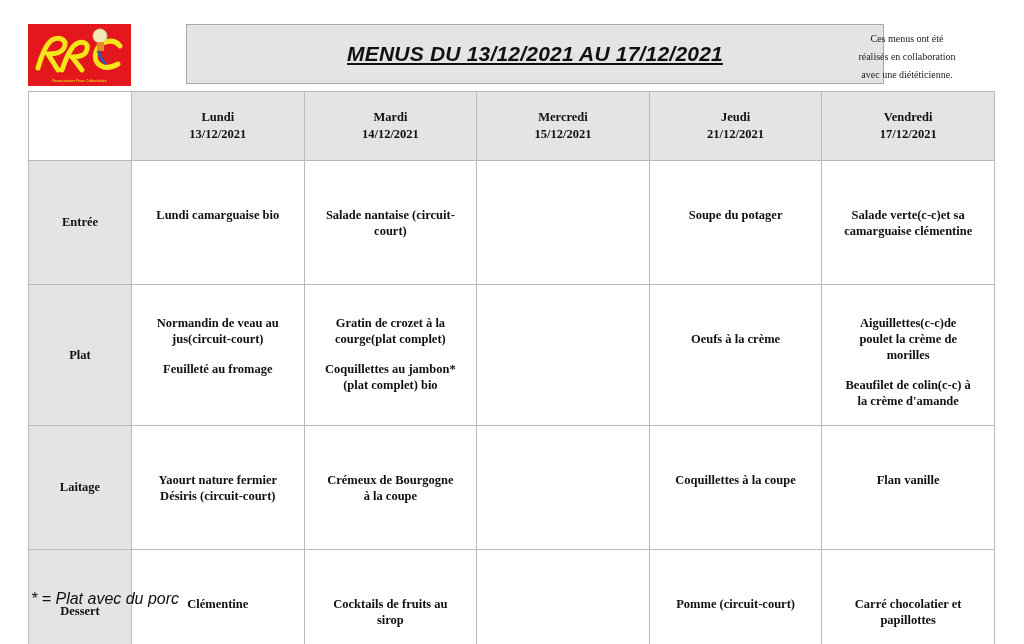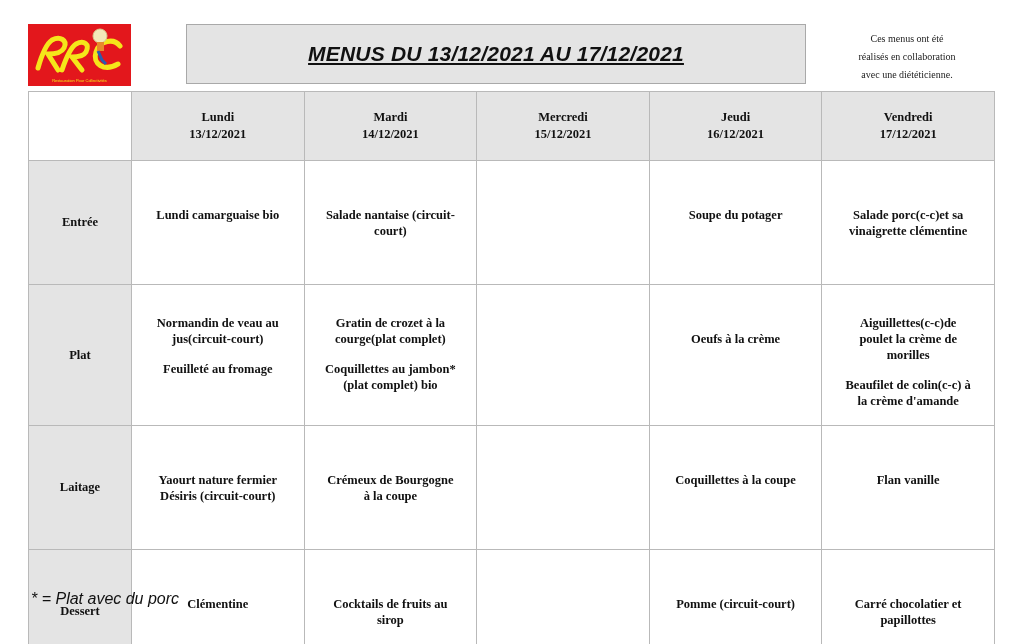--- a/index.html
+++ b/index.html
@@ -1,21 +1,21 @@
 <!DOCTYPE html>
 <html><head>
   <meta charset="utf-8">
   <style>
     html, body { margin: 0; padding: 0; background: #ffffff; }
     body { width: 1024px; height: 644px; position: relative; overflow: hidden; font-family: "Liberation Serif", serif; color: #111; }
 
     .logo { position: absolute; left: 28px; top: 24px; width: 103px; height: 62px; background: #e3171c; overflow: hidden; }
     .logo svg { display: block; }
 
-    .title-box { position: absolute; left: 186px; top: 24px; width: 620px; height: 60px; background: #e4e4e4; border: 1px solid #a9a9a9; box-sizing: border-box; display: flex; align-items: center; justify-content: center; }
+    .title-box { position: absolute; left: 186px; top: 24px; width: 698px; height: 60px; background: #e4e4e4; border: 1px solid #a9a9a9; box-sizing: border-box; display: flex; align-items: center; justify-content: center; }
     .title-text { font-family: "Liberation Sans", sans-serif; font-weight: bold; font-style: italic; text-decoration: underline; font-size: 21px; color: #111; letter-spacing: 0.2px; }
 
     .note { position: absolute; left: 840px; top: 30px; width: 134px; text-align: center; font-family: "Liberation Serif", serif; font-size: 10px; line-height: 18px; color: #222; }
 
     table.menu { position: absolute; left: 28px; top: 91px; border-collapse: collapse; table-layout: fixed; width: 966px; }
     table.menu td, table.menu th { border: 1px solid #b9b9b9; padding: 16px; text-align: center; font-family: "Liberation Serif", serif; font-weight: bold; font-size: 12.5px; color: #111; }
     table.menu col.c-label { width: 103px; }
     table.menu col.c-day { width: 172.6px; }
 
     .hdr-row th { height: 36px; background: #e4e4e4; line-height: 17px; font-size: 12.5px; vertical-align: middle; }
@@ -81,21 +81,21 @@
     <th>
           <span class="day-name">Mardi</span>
           <span class="day-date">14/12/2021</span>
         </th>
     <th>
           <span class="day-name">Mercredi</span>
           <span class="day-date">15/12/2021</span>
         </th>
     <th>
           <span class="day-name">Jeudi</span>
-          <span class="day-date">16/12/2021</span>
+          <span class="day-date">21/12/2021</span>
         </th>
     <th>
           <span class="day-name">Vendredi</span>
           <span class="day-date">17/12/2021</span>
         </th>
   </tr>
 
   <tr class="body-row">
     <td class="label">Entrée</td>
     <td>
@@ -109,21 +109,21 @@
           </div>
         </td>
     <td></td>
     <td>
           <div class="cell-inner">
             <span class="dish">Soupe du potager</span>
           </div>
         </td>
     <td>
           <div class="cell-inner">
-            <span class="dish">Salade porc(c-c)et sa vinaigrette clémentine</span>
+            <span class="dish">Salade verte(c-c)et sa camarguaise clémentine</span>
           </div>
         </td>
   </tr>
 
   <tr class="body-row">
     <td class="label">Plat</td>
     <td>
           <div class="cell-inner tight">
             <span class="dish">Normandin de veau au jus(circuit-court)</span>
             <span class="dish">Feuilleté au fromage</span>

